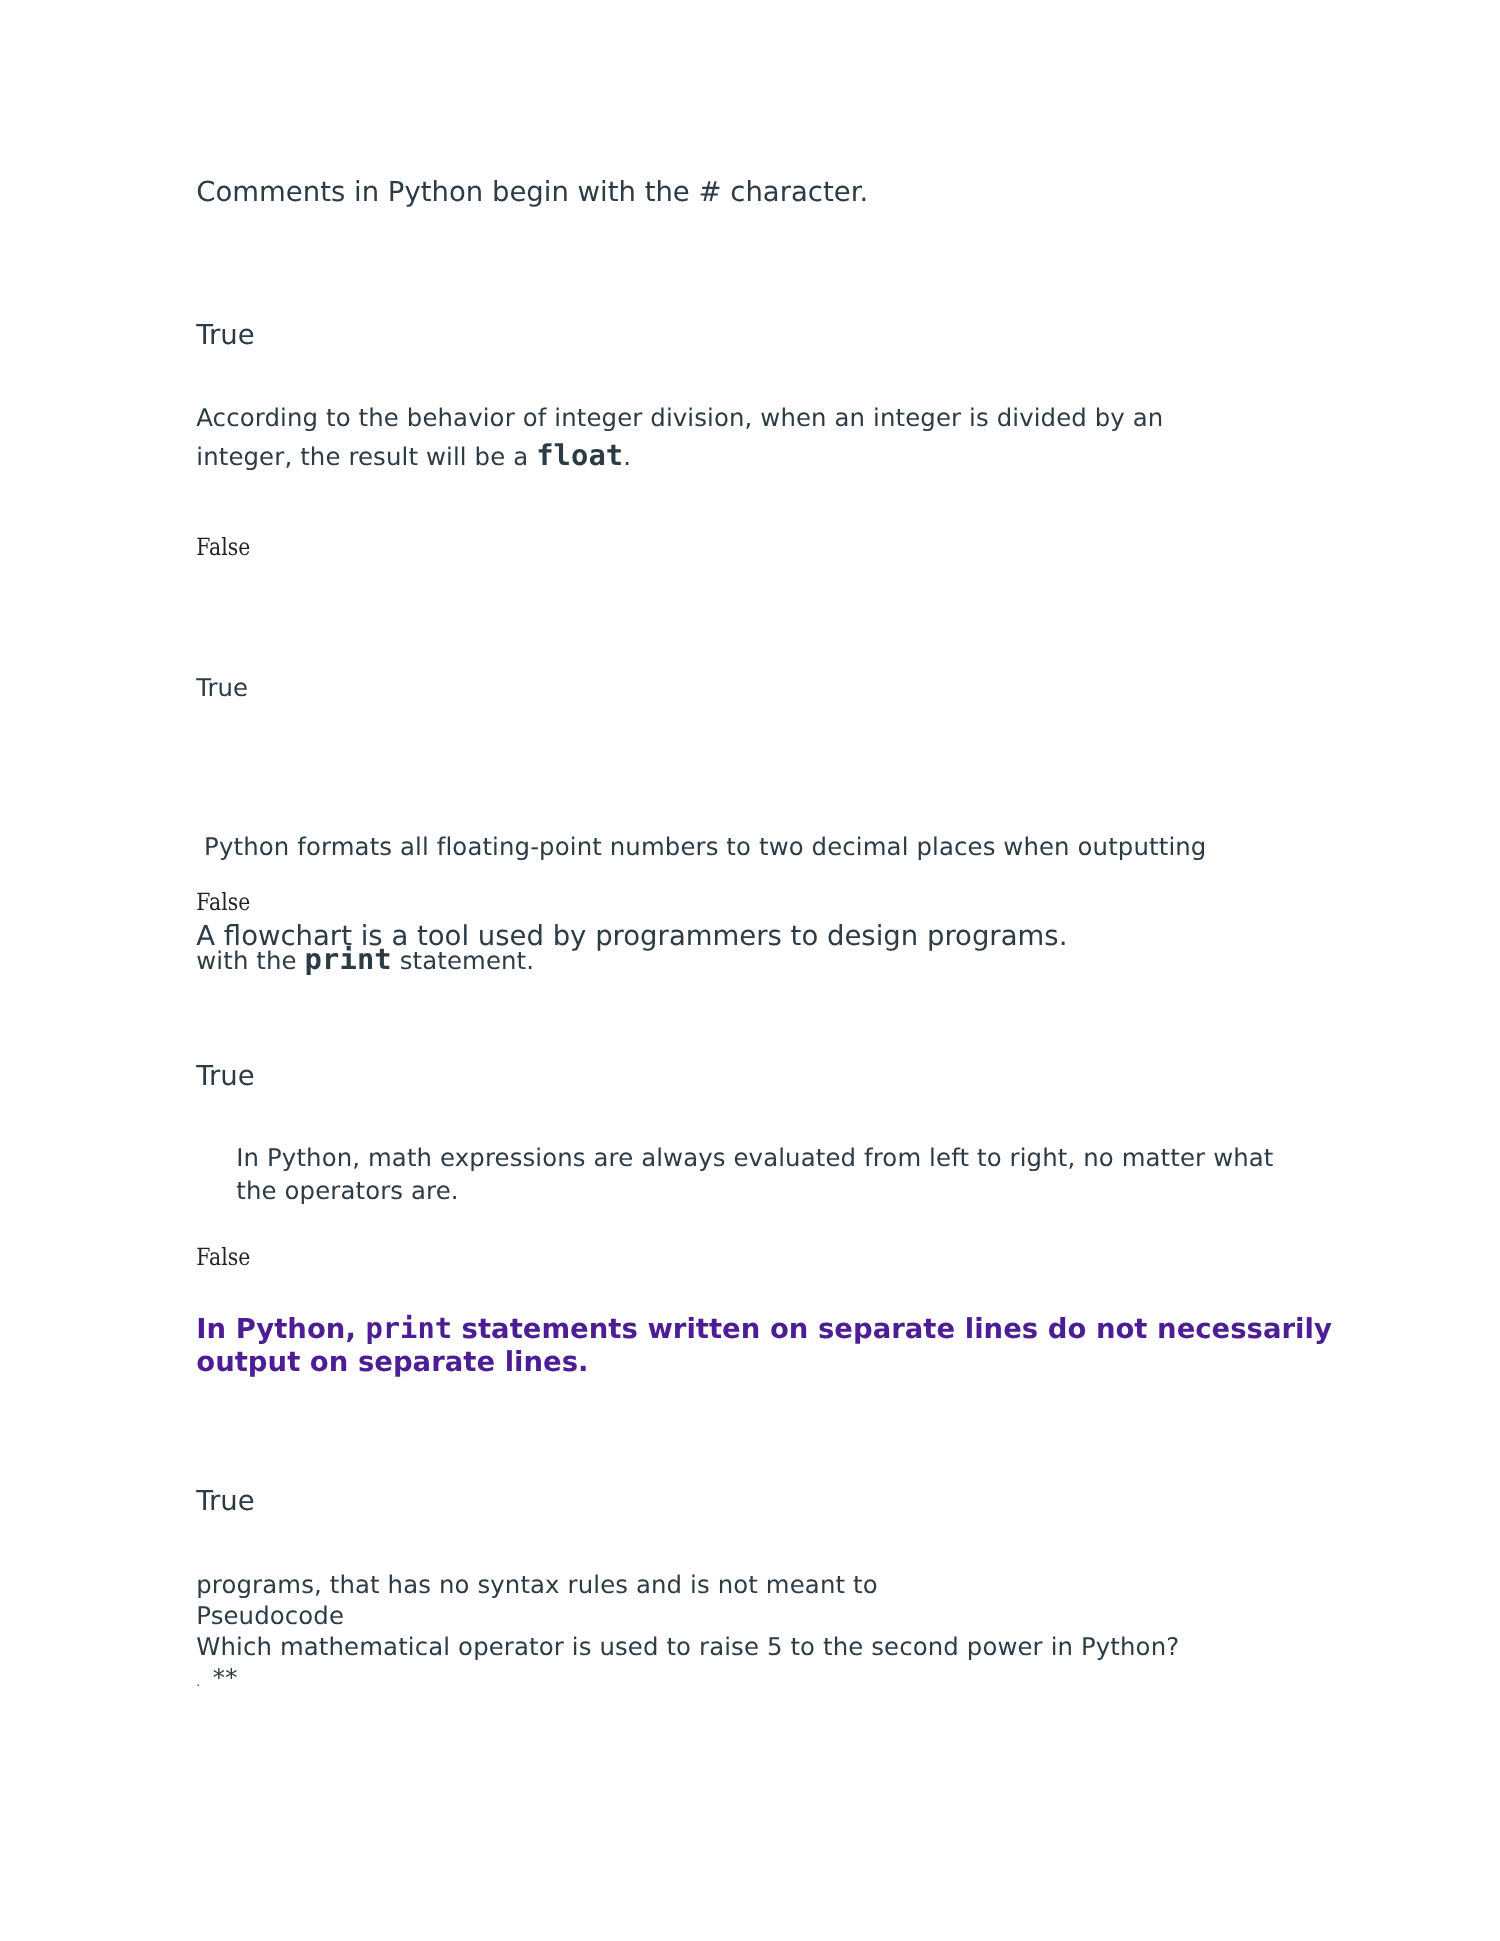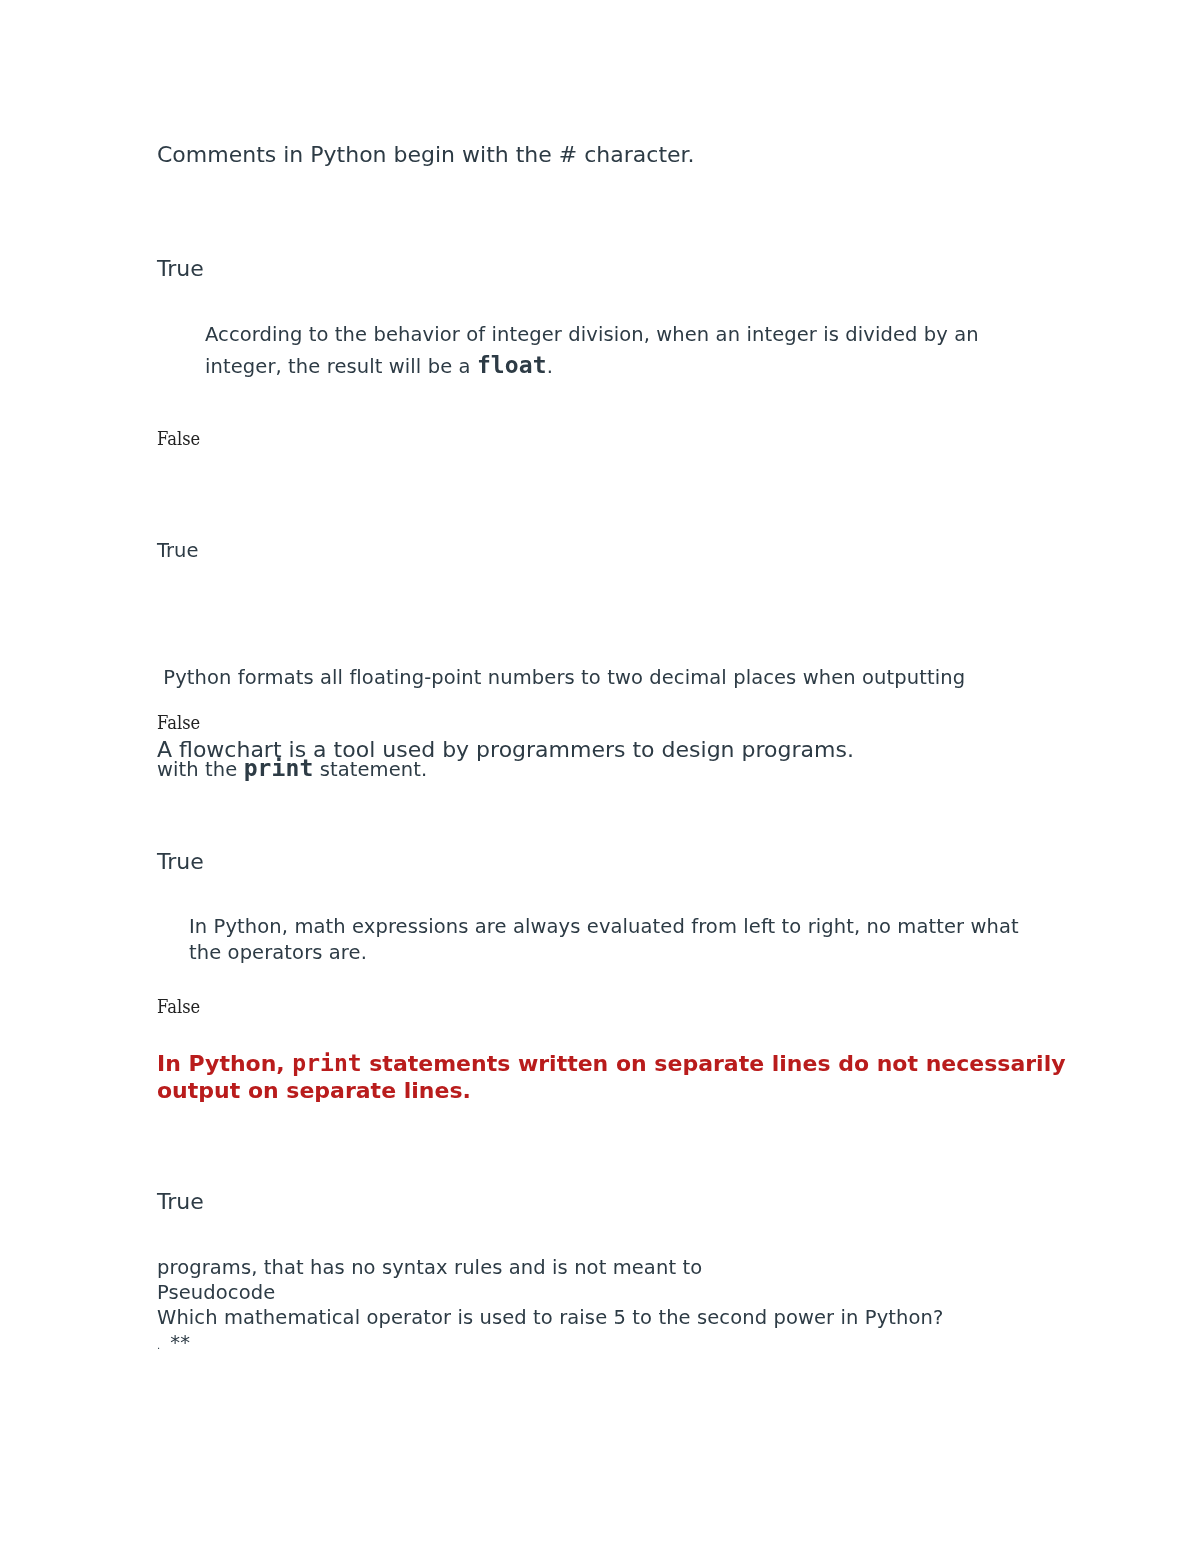--- a/index.html
+++ b/index.html
@@ -4,33 +4,33 @@
 <style>
   html, body { margin: 0; padding: 0; background: #ffffff; }
   body { width: 1200px; height: 1553px; position: relative; overflow: hidden; }
   .page { position: absolute; left: 16px; top: 0; width: 1200px; height: 1553px; background: #fff; padding-left: 40px; }
   .blk { position: absolute; left: 141px; color: #2d3b45; font-family: "DejaVu Sans", sans-serif; white-space: nowrap; }
   .q-large { font-size: 22px; letter-spacing: 0px; color: #2d3b45; }
   .q-small { font-size: 19.5px; color: #2d3b45; letter-spacing: 0.1px; line-height: 30px; }
   .ans-sans { font-size: 22px; color: #2d3b45; }
   .ans-sans-small { font-size: 19.5px; color: #2d3b45; }
   .ans-serif { font-family: "DejaVu Serif", serif; font-size: 19px; color: #222; transform: scaleX(0.86); transform-origin: left; }
-  .bold-q { font-size: 22px; font-weight: bold; color: #b91c1c; line-height: 27px; }
+  .bold-q { font-size: 22px; font-weight: bold; color: #4c1d95; line-height: 27px; }
   .code { font-family: "DejaVu Sans Mono", monospace; font-weight: bold; font-size: 23px; color: #2d3b45; }
   .code-normal { font-family: "DejaVu Sans Mono", monospace; font-weight: bold; font-size: 23px; }
 </style>
 </head>
 <body>
 
 <div class="page">
 
   <div class="blk q-large" style="top:142px;">Comments in Python begin with the # character.</div>
   <div class="blk ans-sans" style="top:256px;">True</div>
 
-  <div class="blk q-small" style="top:320px;margin-left:48px;">
+  <div class="blk q-small" style="top:320px;">
     <div>According to the behavior of integer division, when an integer is divided by an</div>
     <div><span>integer, the result will be a </span><span class="code">float</span><span>.</span></div>
   </div>
   <div class="blk ans-serif" style="top:427px;">False</div>
 
   <div class="blk ans-sans-small" style="top:539px;">True</div>
 
   <div class="blk q-small" style="top:603px; white-space:pre;">
     <div> Python formats all floating-point numbers to two decimal places when outputting</div>
     <div><span>with the </span><span class="code">print</span><span> statement.</span></div>

